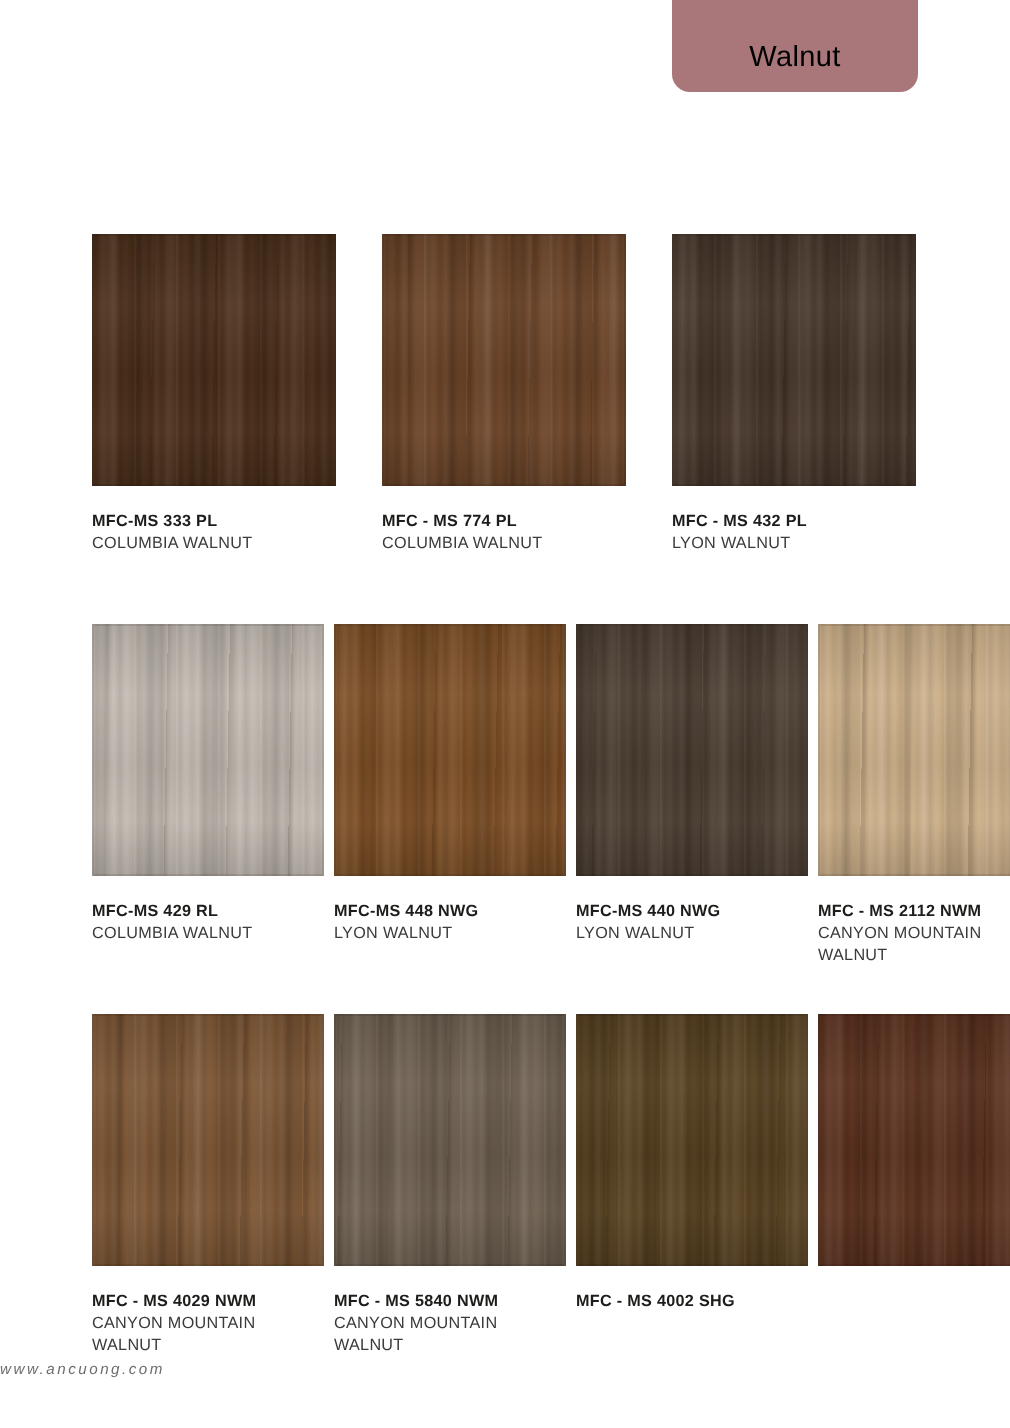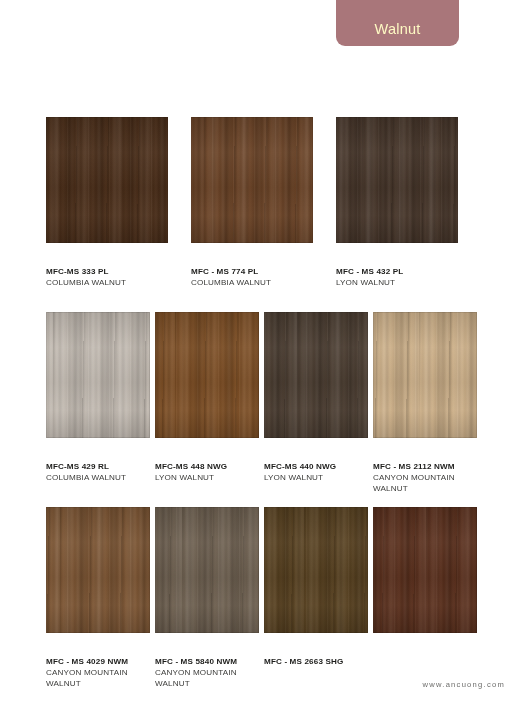--- a/index.html
+++ b/index.html
@@ -46,21 +46,21 @@
   #row-2 { left: 46px; top: 312px; }
   #row-3 { left: 46px; top: 507px; }
 
   .swatch-cell {
     display: flex;
     flex-direction: column;
   }
   #row-1 .swatch-cell { width: 122px; margin-right: 23px; }
   #row-1 .swatch-cell:last-child { margin-right: 5px; }
   #row-2 .swatch-cell,
-  #row-3 .swatch-cell { width: 104px; margin-right: 5px; }
+  #row-3 .swatch-cell { width: 116px; margin-right: 5px; }
   #row-2 .swatch-cell:last-child,
   #row-3 .swatch-cell:last-child { margin-right: 0; }
 
   .swatch-img {
     width: 100%;
     position: relative;
     overflow: hidden;
     background-color: #5a3c23;
   }
   #row-1 .swatch-img { height: 126px; }
@@ -107,21 +107,21 @@
       );
   }
   .swatch-img .edge {
     position: absolute;
     inset: 0;
     box-shadow: inset 0 0 0 1px rgba(0,0,0,0.10);
   }
 
   
   .swatch-caption {
-    padding-top: 23px;
+    padding-top: 12px;
   }
   .swatch-code {
     font-size: 8.1px;
     font-weight: bold;
     color: #1d1d1b;
     letter-spacing: 0.15px;
     line-height: 11px;
     white-space: nowrap;
   }
   .swatch-name {
@@ -132,31 +132,32 @@
     line-height: 11px;
     max-width: 105px;
   }
 
   
   #footer-url {
     position: absolute;
     left: 0;
     right: 0;
     top: 680px;
-    text-align: right;
+    text-align: left;
     font-size: 7.6px;
     letter-spacing: 1.25px;
     color: #6d6d6b;
+    font-style: italic;
   }
 </style>
 </head>
 <body style="background: rgb(255, 255, 255);">
 
 <div id="header-badge" style="background: rgb(169, 118, 122);">
-  <span class="badge-title" style="color: #fef9c3;">Walnut</span>
+  <span class="badge-title" style="color: #000000;">Walnut</span>
 </div>
 
 <div class="row" id="row-1">
     <div class="swatch-cell">
       <div class="swatch-img" style="background-color: rgb(74, 45, 24);">
         <div class="grain-v"></div>
         <div class="grain-f" style="background-position: 0px 0px, 0px 0px;"></div>
         <div class="edge"></div>
       </div>
       <div class="swatch-caption">
@@ -256,21 +257,21 @@
         <div class="swatch-name">CANYON MOUNTAIN WALNUT</div>
       </div>
     </div>
     <div class="swatch-cell">
       <div class="swatch-img" style="background-color: rgb(87, 64, 31);">
         <div class="grain-v"></div>
         <div class="grain-f" style="background-position: 40px 0px, 0px 0px;"></div>
         <div class="edge"></div>
       </div>
       <div class="swatch-caption">
-        <div class="swatch-code">MFC - MS 2663 SHG</div>
+        <div class="swatch-code">MFC - MS 4002 SHG</div>
       </div>
     </div>
     <div class="swatch-cell">
       <div class="swatch-img" style="background-color: rgb(90, 47, 28);">
         <div class="grain-v"></div>
         <div class="grain-f" style="background-position: 53px 0px, 0px 0px;"></div>
         <div class="edge"></div>
       </div>
     </div>
   </div>

